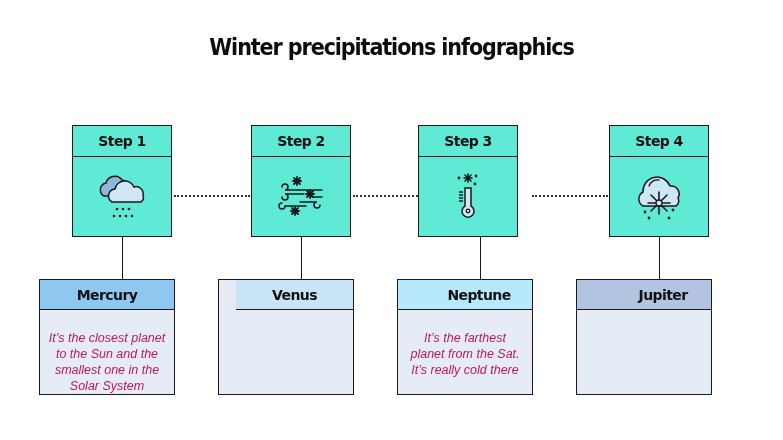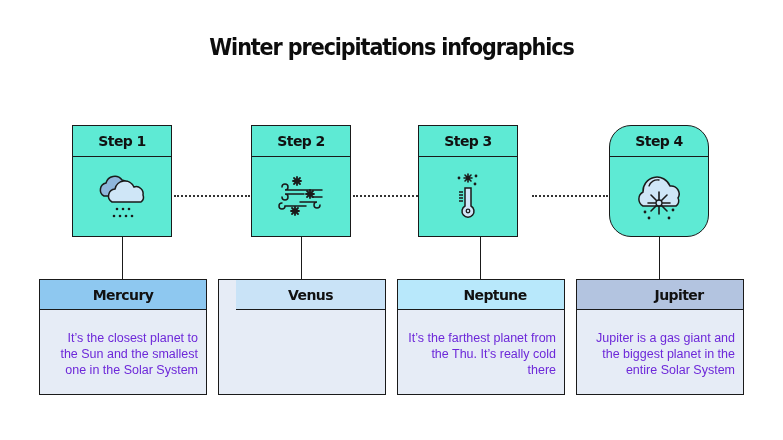--- a/index.html
+++ b/index.html
@@ -3,23 +3,23 @@
 <meta charset="utf-8">
 <style>
   html, body { margin: 0; padding: 0; }
   body { width: 783px; height: 440px; background: #ffffff; position: relative; overflow: hidden; font-family: "Liberation Sans", sans-serif; color: #111; }
   .title { position: absolute; left: 0; top: 34px; width: 783px; text-align: center; font-family: "DejaVu Sans", sans-serif; font-weight: bold; font-size: 23px; letter-spacing: -1.2px; transform: scaleX(0.9); color: #0d0d0d; }
   .step { position: absolute; top: 125px; width: 100px; height: 112px; border: 1.5px solid #1a1a1a; background: #5eead4; box-sizing: border-box; }
   .step-head { height: 30px; border-bottom: 1.5px solid #1a1a1a; display: flex; align-items: center; justify-content: center; font-family: "DejaVu Sans", sans-serif; font-weight: bold; font-size: 14px; letter-spacing: -0.6px; }
   .step-icon { position: absolute; left: 0; right: 0; top: 36px; height: 70px; display: flex; align-items: center; justify-content: center; }
   .dots { position: absolute; top: 195px; height: 0; border-top: 2px dotted #333; }
   .vline { position: absolute; top: 237px; width: 0; height: 42px; border-left: 1.5px solid #1a1a1a; }
-  .card { position: absolute; top: 279px; width: 168px; height: 116px; border: 1.5px solid #1a1a1a; box-sizing: border-box; background: #e6ecf6; }
+  .card { position: absolute; top: 279px; width: 136px; height: 116px; border: 1.5px solid #1a1a1a; box-sizing: border-box; background: #e6ecf6; }
   .card-head { height: 29px; border-bottom: 1.5px solid #1a1a1a; display: flex; align-items: center; justify-content: center; font-family: "DejaVu Sans", sans-serif; font-weight: bold; font-size: 14px; letter-spacing: -0.6px; }
-  .card-body { padding: 20px 8px 0 8px; text-align: right; font-size: 12.5px; line-height: 16px; color: #6d28d9; }
+  .card-body { padding: 20px 8px 0 8px; text-align: center; font-size: 12.5px; line-height: 16px; color: #be185d; font-style: italic; }
 </style>
 </head>
 <body>
 
 <div class="title">Winter precipitations infographics</div>
 
 <div class="dots" style="left:174px; width:76px;"></div>
 <div class="dots" style="left:353px; width:76px;"></div>
 <div class="dots" style="left:532px; width:76px;"></div>
 
@@ -74,21 +74,21 @@
       <circle cx="27" cy="12" r="1.4" fill="#1a1a1a"></circle>
       <path d="M17 16 h6 v18 a6 6 0 1 1 -6 0 Z" fill="#cfe6f7" stroke="#1a1a1a" stroke-width="1.5"></path>
       <circle cx="20" cy="39" r="1.8" fill="none" stroke="#1a1a1a" stroke-width="1.3"></circle>
       <g stroke="#1a1a1a" stroke-width="1.3">
         <path d="M11 20 h4 M11 23 h4 M11 26 h4 M11 29 h4"></path>
       </g>
     </svg>
   </div>
 </div>
 
-<div class="step" style="left:609px;border-radius:22px;">
+<div class="step" style="left:609px;">
   <div class="step-head">Step 4</div>
   <div class="step-icon">
     <svg width="52" height="50" viewBox="0 0 52 50">
       <path d="M10 34 a8 8 0 0 1 0 -14 a14 14 0 0 1 27 -6 a8 8 0 0 1 8 12 a6 6 0 0 1 -2 8 Z" fill="#cfe6f7" stroke="#1a1a1a" stroke-width="1.5"></path>
       <path d="M16 14 a9 9 0 0 1 10 -6" fill="none" stroke="#1a1a1a" stroke-width="1.3" stroke-linecap="round"></path>
       <g stroke="#1a1a1a" stroke-width="1.6" stroke-linecap="round">
         <path d="M26 20 v22 M15 31 h22 M18 23 l16 16 M34 23 l-16 16"></path>
       </g>
       <circle cx="26" cy="31" r="3" fill="#cfe6f7" stroke="#1a1a1a" stroke-width="1.3"></circle>
       <circle cx="12" cy="40" r="1.4" fill="#1a1a1a"></circle>
@@ -106,18 +106,17 @@
 
 <div class="card" style="left:39px;">
   <div class="card-head" style="background:#8ec8f0;">Mercury</div>
   <div class="card-body">It’s the closest planet to the Sun and the smallest one in the Solar System</div>
 </div>
 <div class="card" style="left:218px;">
   <div class="card-head" style="background:#c9e3f7;margin-left:17px;">Venus</div>
 </div>
 <div class="card" style="left:397px;">
   <div class="card-head" style="background:#b8e8fb;padding-left:28px;">Neptune</div>
-  <div class="card-body">It’s the farthest planet from the Thu. It’s really cold there</div>
+  <div class="card-body">It’s the farthest planet from the Sat. It’s really cold there</div>
 </div>
 <div class="card" style="left:576px;">
   <div class="card-head" style="background:#b3c4e0;padding-left:38px;">Jupiter</div>
-  <div class="card-body">Jupiter is a gas giant and the biggest planet in the entire Solar System</div>
 </div>
 
 </body></html>

